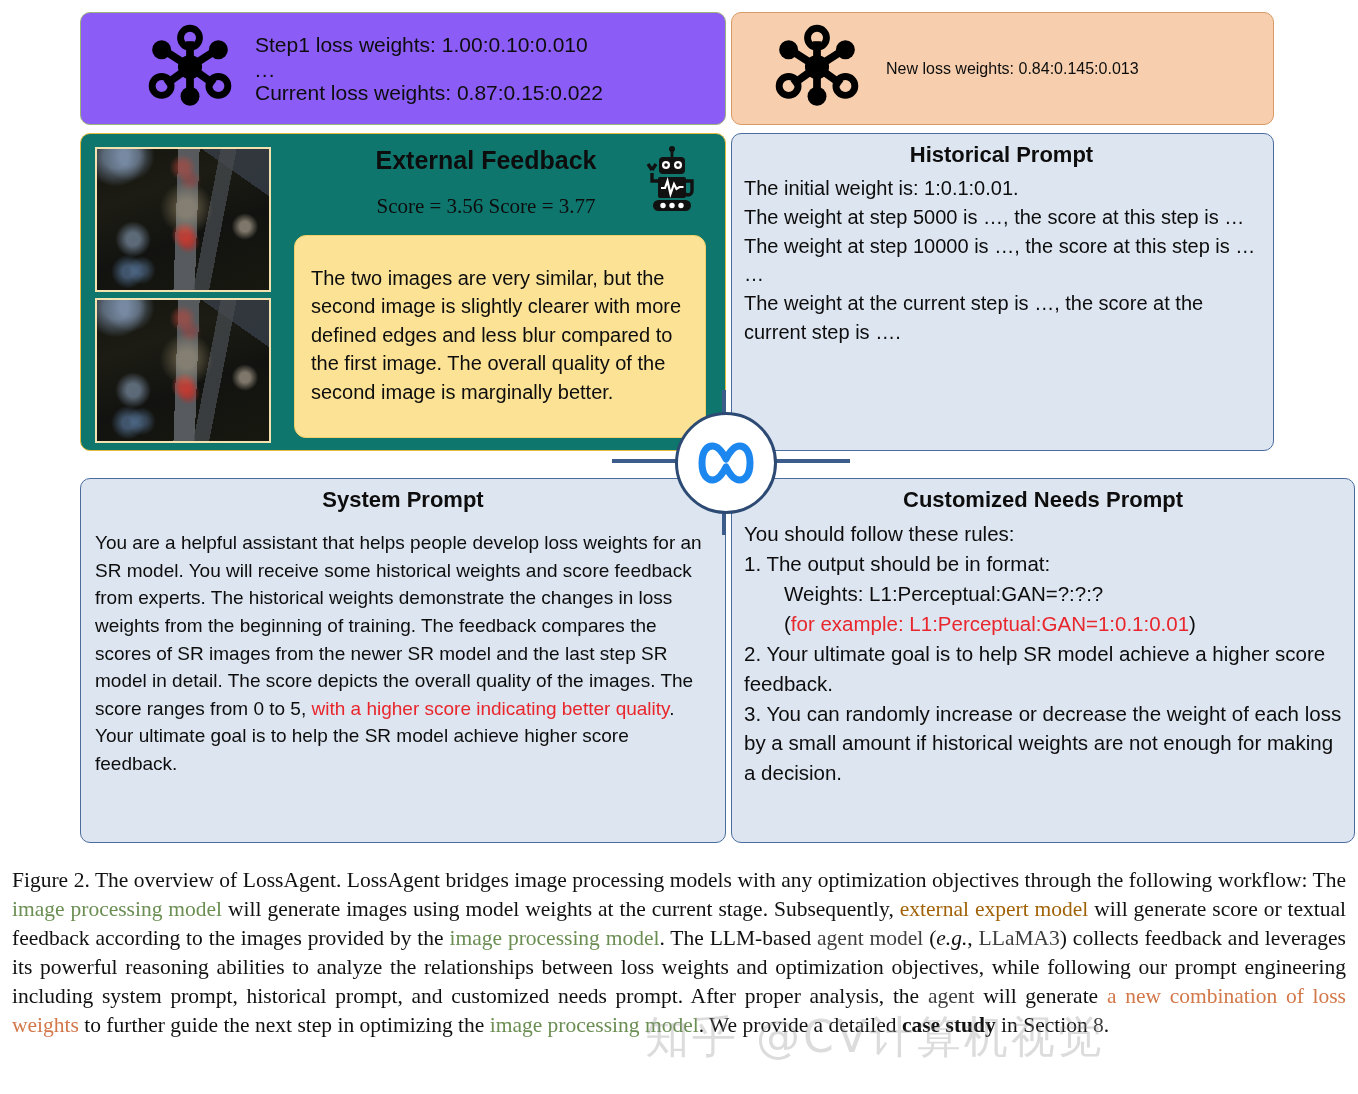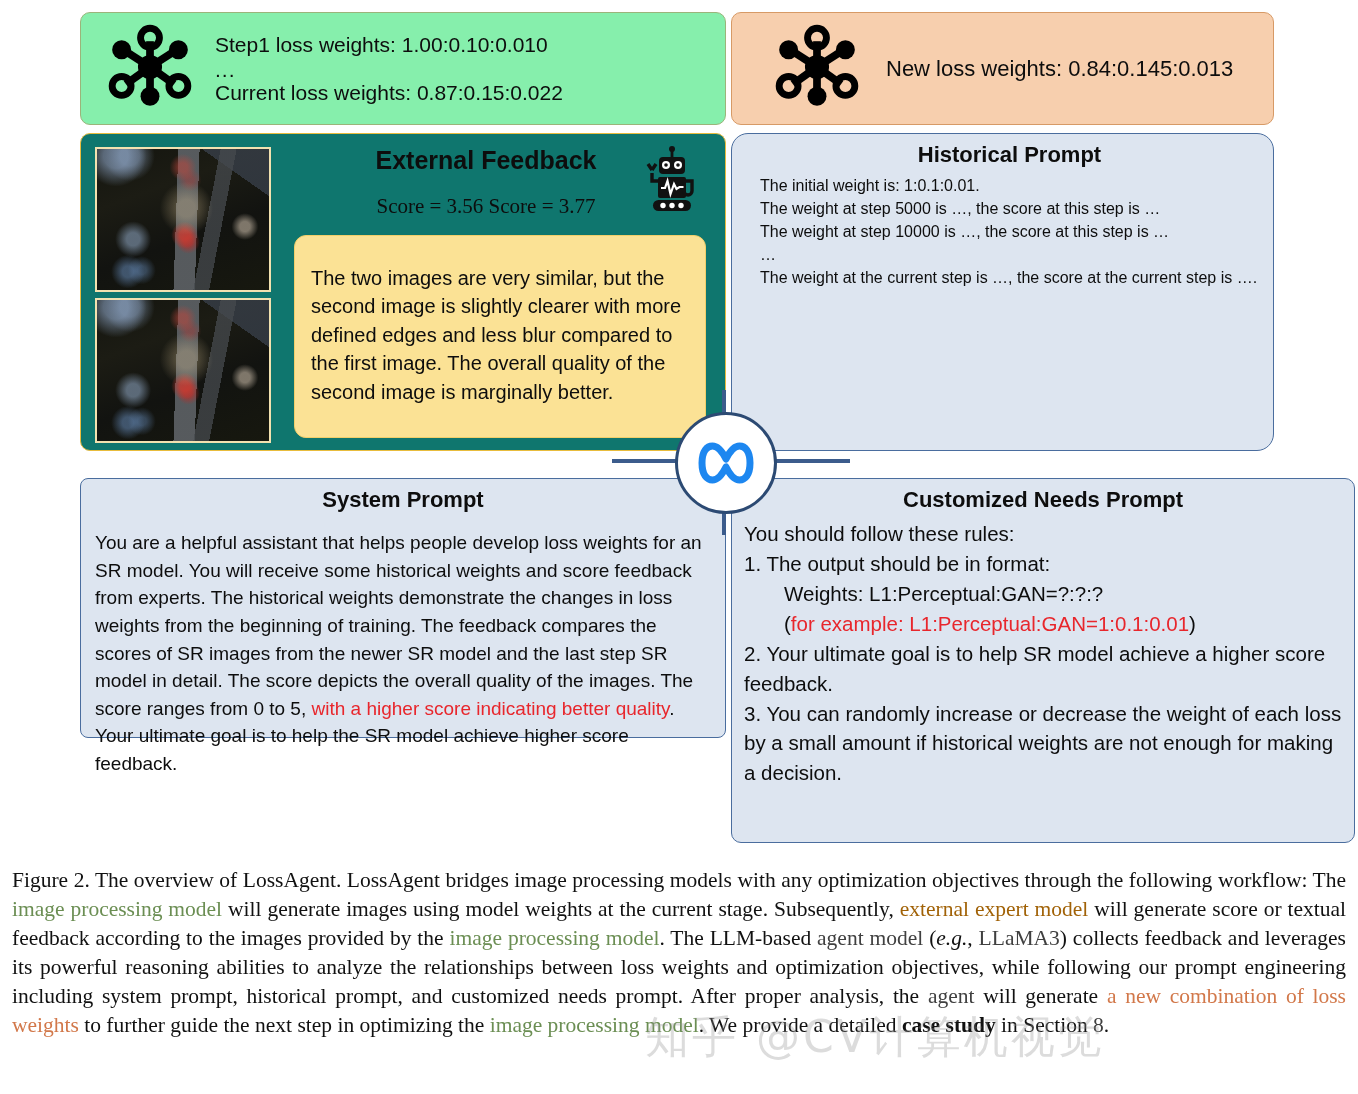--- a/index.html
+++ b/index.html
@@ -8,37 +8,37 @@
     background:#ffffff;
     font-family:"Liberation Sans", sans-serif;
     color:#0d0d0d;
     overflow:hidden;
     position:relative;
   }
   .stage{position:relative;width:1358px;height:1094px;}
 
   
   .box{position:absolute;box-sizing:border-box;border-radius:10px;}
-  .box.green{background:#86efac;border:1.5px solid #9bb47a;}
+  .box.green{background:#8b5cf6;border:1.5px solid #9bb47a;padding-left:40px;}
   .box.orange{background:#f7cfae;border:1.5px solid #d79a66;}
   .box.yellow{background:#0f766e;border:1.5px solid #e8bc3d;}
   .box.blue{background:#dde5f0;border:1.5px solid #4a6d9e;}
   .box.innerYellow{background:#fbe295;border:1.5px solid #f2cf6a;border-radius:12px;}
 
   
   #step-weights-box{left:80px;top:12px;width:646px;height:113px;display:flex;align-items:center;}
   #new-weights-box{left:731px;top:12px;width:543px;height:113px;display:flex;align-items:center;}
 
   .net-icon{flex:0 0 auto;margin-left:26px;margin-right:22px;}
   #new-weights-box .net-icon{margin-left:42px;margin-right:26px;}
 
   .weights-lines{font-size:21px;line-height:1.0;}
   .weights-lines .l1{margin-bottom:4px;}
   .weights-lines .dots{font-size:21px;letter-spacing:1px;margin-bottom:2px;}
-  .single-line{font-size:22px;}
+  .single-line{font-size:16px;}
 
   
   #external-feedback-box{left:80px;top:133px;width:646px;height:318px;}
   #ef-imgs{position:absolute;left:14px;top:13px;width:176px;}
   .aerial{
     width:176px;height:145px;display:block;border:2px solid #f2e2b0;box-sizing:border-box;
     background:
       
       radial-gradient(circle at 52% 42%, rgba(235,210,160,.30) 0 7%, rgba(0,0,0,0) 22%),
       radial-gradient(circle at 51% 61%, rgba(200,60,50,.80) 0 4%, rgba(0,0,0,0) 11%),
@@ -61,26 +61,26 @@
       linear-gradient(160deg,#14150f 0%,#1c1c14 30%,#121310 60%,#17180f 100%);
   }
   #aerial-2{margin-top:6px;}
   #ef-title{position:absolute;left:210px;top:12px;width:390px;text-align:center;font-size:25px;font-weight:bold;}
   #ef-score{position:absolute;left:210px;top:60px;width:390px;text-align:center;font-size:21px;font-family:Liberation Serif, serif;}
   #robot-icon{position:absolute;right:22px;top:12px;}
   #ef-bubble{position:absolute;left:213px;top:101px;width:412px;height:203px;padding:28px 16px;box-sizing:border-box;}
   #ef-bubble .txt{font-size:20px;line-height:1.42;}
 
   
-  #historical-prompt-box{left:731px;top:133px;width:543px;height:318px;padding:8px 14px 10px 28px;box-sizing:border-box;border-radius:17px;}
+  #historical-prompt-box{left:731px;top:133px;width:543px;height:318px;padding:8px 14px 10px 12px;box-sizing:border-box;}
   .prompt-title{text-align:center;font-size:22px;font-weight:bold;margin:0 0 6px 0;}
-  .prompt-body{font-size:16px;line-height:1.44;}
-
-  
-  #system-prompt-box{left:80px;top:478px;width:646px;height:260px;padding:8px 14px 10px 14px;box-sizing:border-box;border-radius:8px;}
+  .prompt-body{font-size:20px;line-height:1.44;}
+
+  
+  #system-prompt-box{left:80px;top:478px;width:646px;height:365px;padding:8px 14px 10px 14px;box-sizing:border-box;}
   #system-prompt-box .prompt-body{font-size:19px;line-height:1.455;margin-top:16px;}
 
   
   #customized-needs-box{left:731px;top:478px;width:624px;height:365px;padding:8px 12px 2px 12px;box-sizing:border-box;}
   #customized-needs-box .prompt-body{font-size:20.5px;line-height:1.46;}
   .indent{padding-left:40px;display:block;}
 
   .red{color:#e8262c;}
 
   

